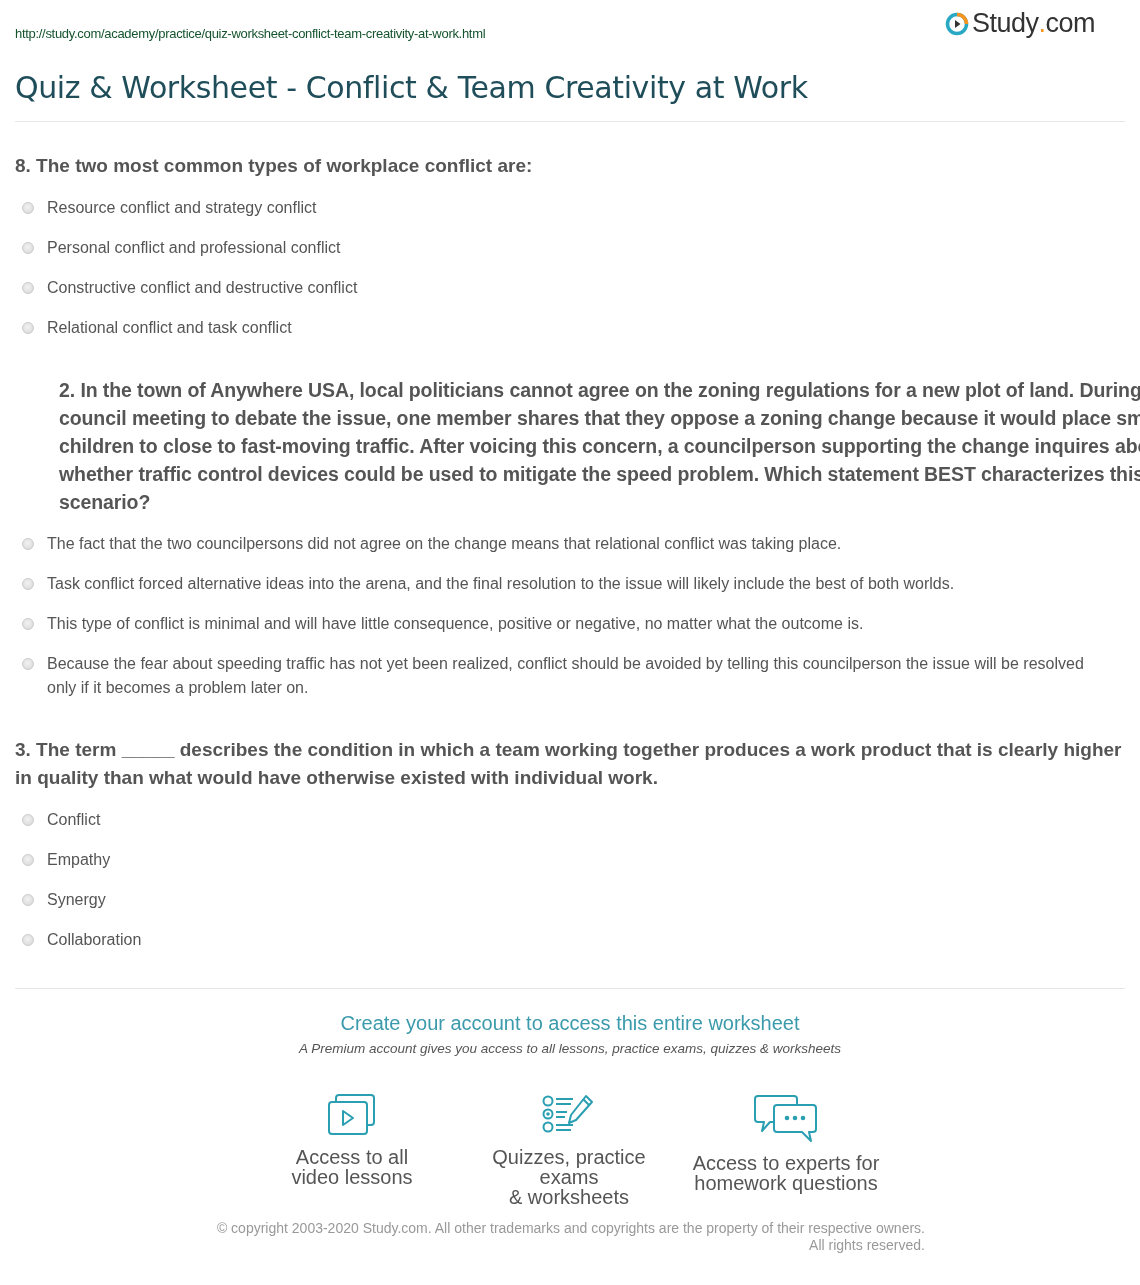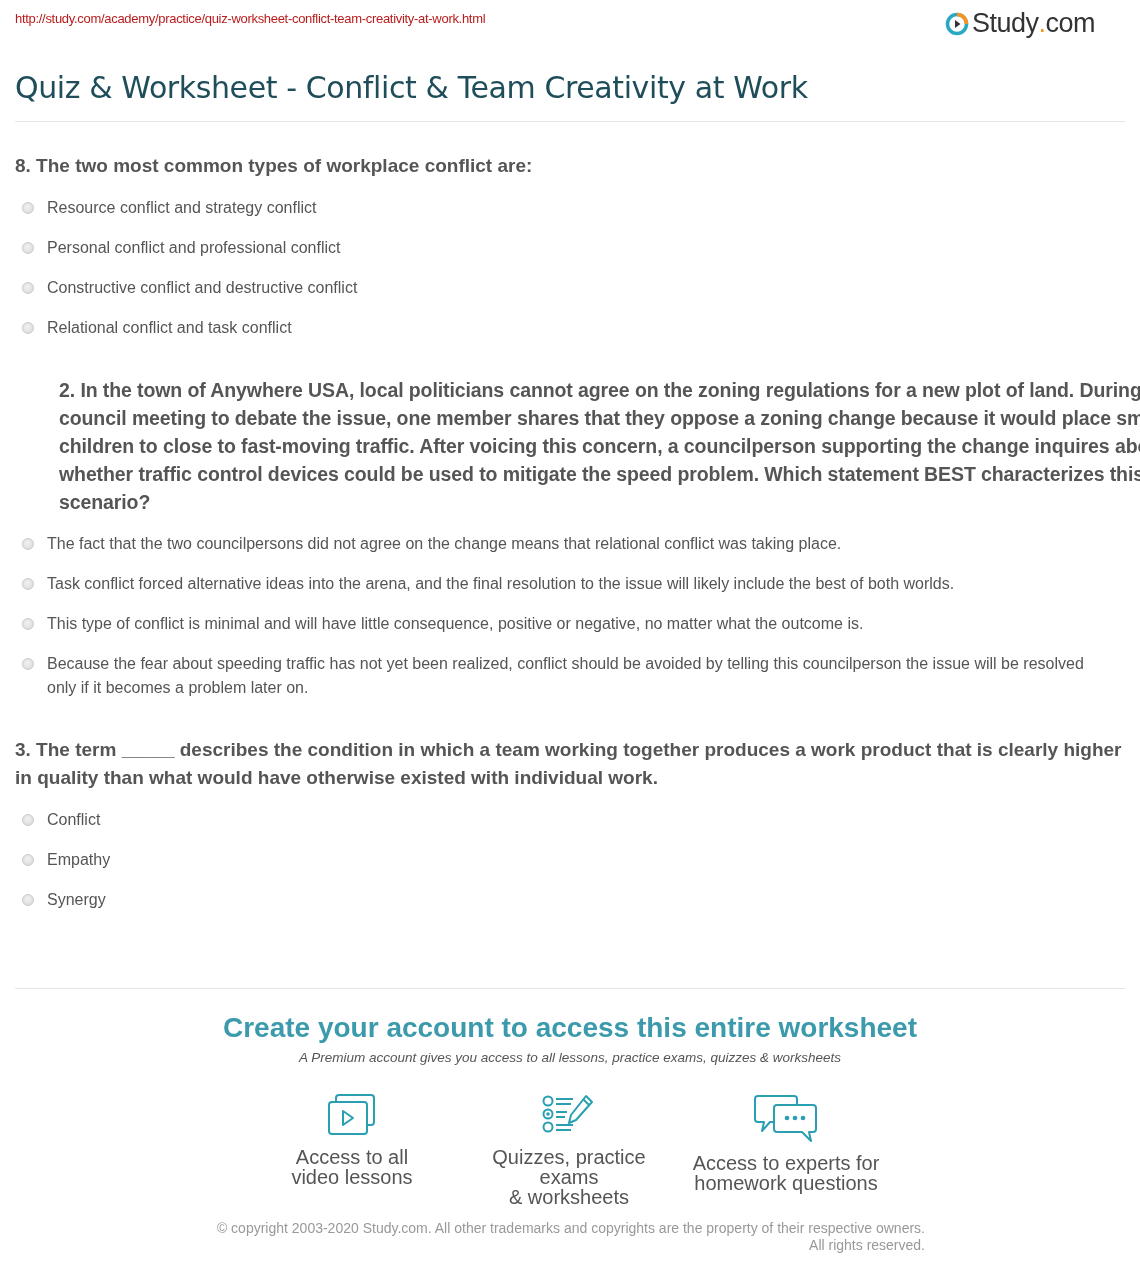--- a/index.html
+++ b/index.html
@@ -6,22 +6,22 @@
     html, body { background: #ffffff; }
     body {
       width: 1140px;
       height: 1285px;
       position: relative;
       font-family: "DejaVu Sans", "Liberation Sans", sans-serif;
       color: #555555;
       overflow: hidden;
     }
     .url {
-      position: absolute; left: 15px; top: 11px;
-      font-size: 13px; color: #b91c1c; letter-spacing: -0.3px;
+      position: absolute; left: 15px; top: 26px;
+      font-size: 13px; color: #14532d; letter-spacing: -0.3px;
       font-family: "Liberation Sans", sans-serif;
     }
     .logo {
       position: absolute; left: 945px; top: 8px;
       display: flex; align-items: center;
       font-family: Liberation Sans, sans-serif;
       font-size: 27px; color: #333333; letter-spacing: -0.5px;
     }
     .logo svg { margin-right: 3px; }
     .logo .dot { color: #f7941d; }
@@ -52,21 +52,21 @@
       flex: none; width: 12px; height: 12px; border-radius: 50%;
       background: radial-gradient(circle at 45% 40%, #f2f2f2 0%, #dedede 70%, #cfcfcf 100%);
       border: 1px solid #cccccc;
       margin-top: 6px; margin-right: 13px;
     }
     .option-text { flex: 1; }
     .cta {
       position: absolute; left: 0; width: 1140px; text-align: center;
     }
     .cta-title {
-      font-size: 28px; color: #3b9aab; font-weight: bold;
+      font-size: 20px; color: #3b9aab; font-weight: normal;
       font-family: "Liberation Sans", sans-serif;
     }
     .cta-sub {
       font-size: 13.5px; color: #555; margin-top: 6px;
       font-family: "Liberation Sans", sans-serif;
       font-style: italic;
     }
     .feature {
       position: absolute; width: 200px; text-align: center;
       font-size: 20px; color: #555; line-height: 20px;
@@ -145,20 +145,24 @@
       <span class="radio"></span>
       <span class="option-text">Conflict</span>
     </li>
   <li class="option" style="height:40px">
       <span class="radio"></span>
       <span class="option-text">Empathy</span>
     </li>
   <li class="option" style="height:40px">
       <span class="radio"></span>
       <span class="option-text">Synergy</span>
+    </li>
+  <li class="option" style="height:40px">
+      <span class="radio"></span>
+      <span class="option-text">Collaboration</span>
     </li>
 </ul>
 
 <div class="rule" style="top:988px"></div>
 
 <div class="cta" style="top:1012px">
   <div class="cta-title">Create your account to access this entire worksheet</div>
   <div class="cta-sub">A Premium account gives you access to all lessons, practice exams, quizzes &amp; worksheets</div>
 </div>
 

